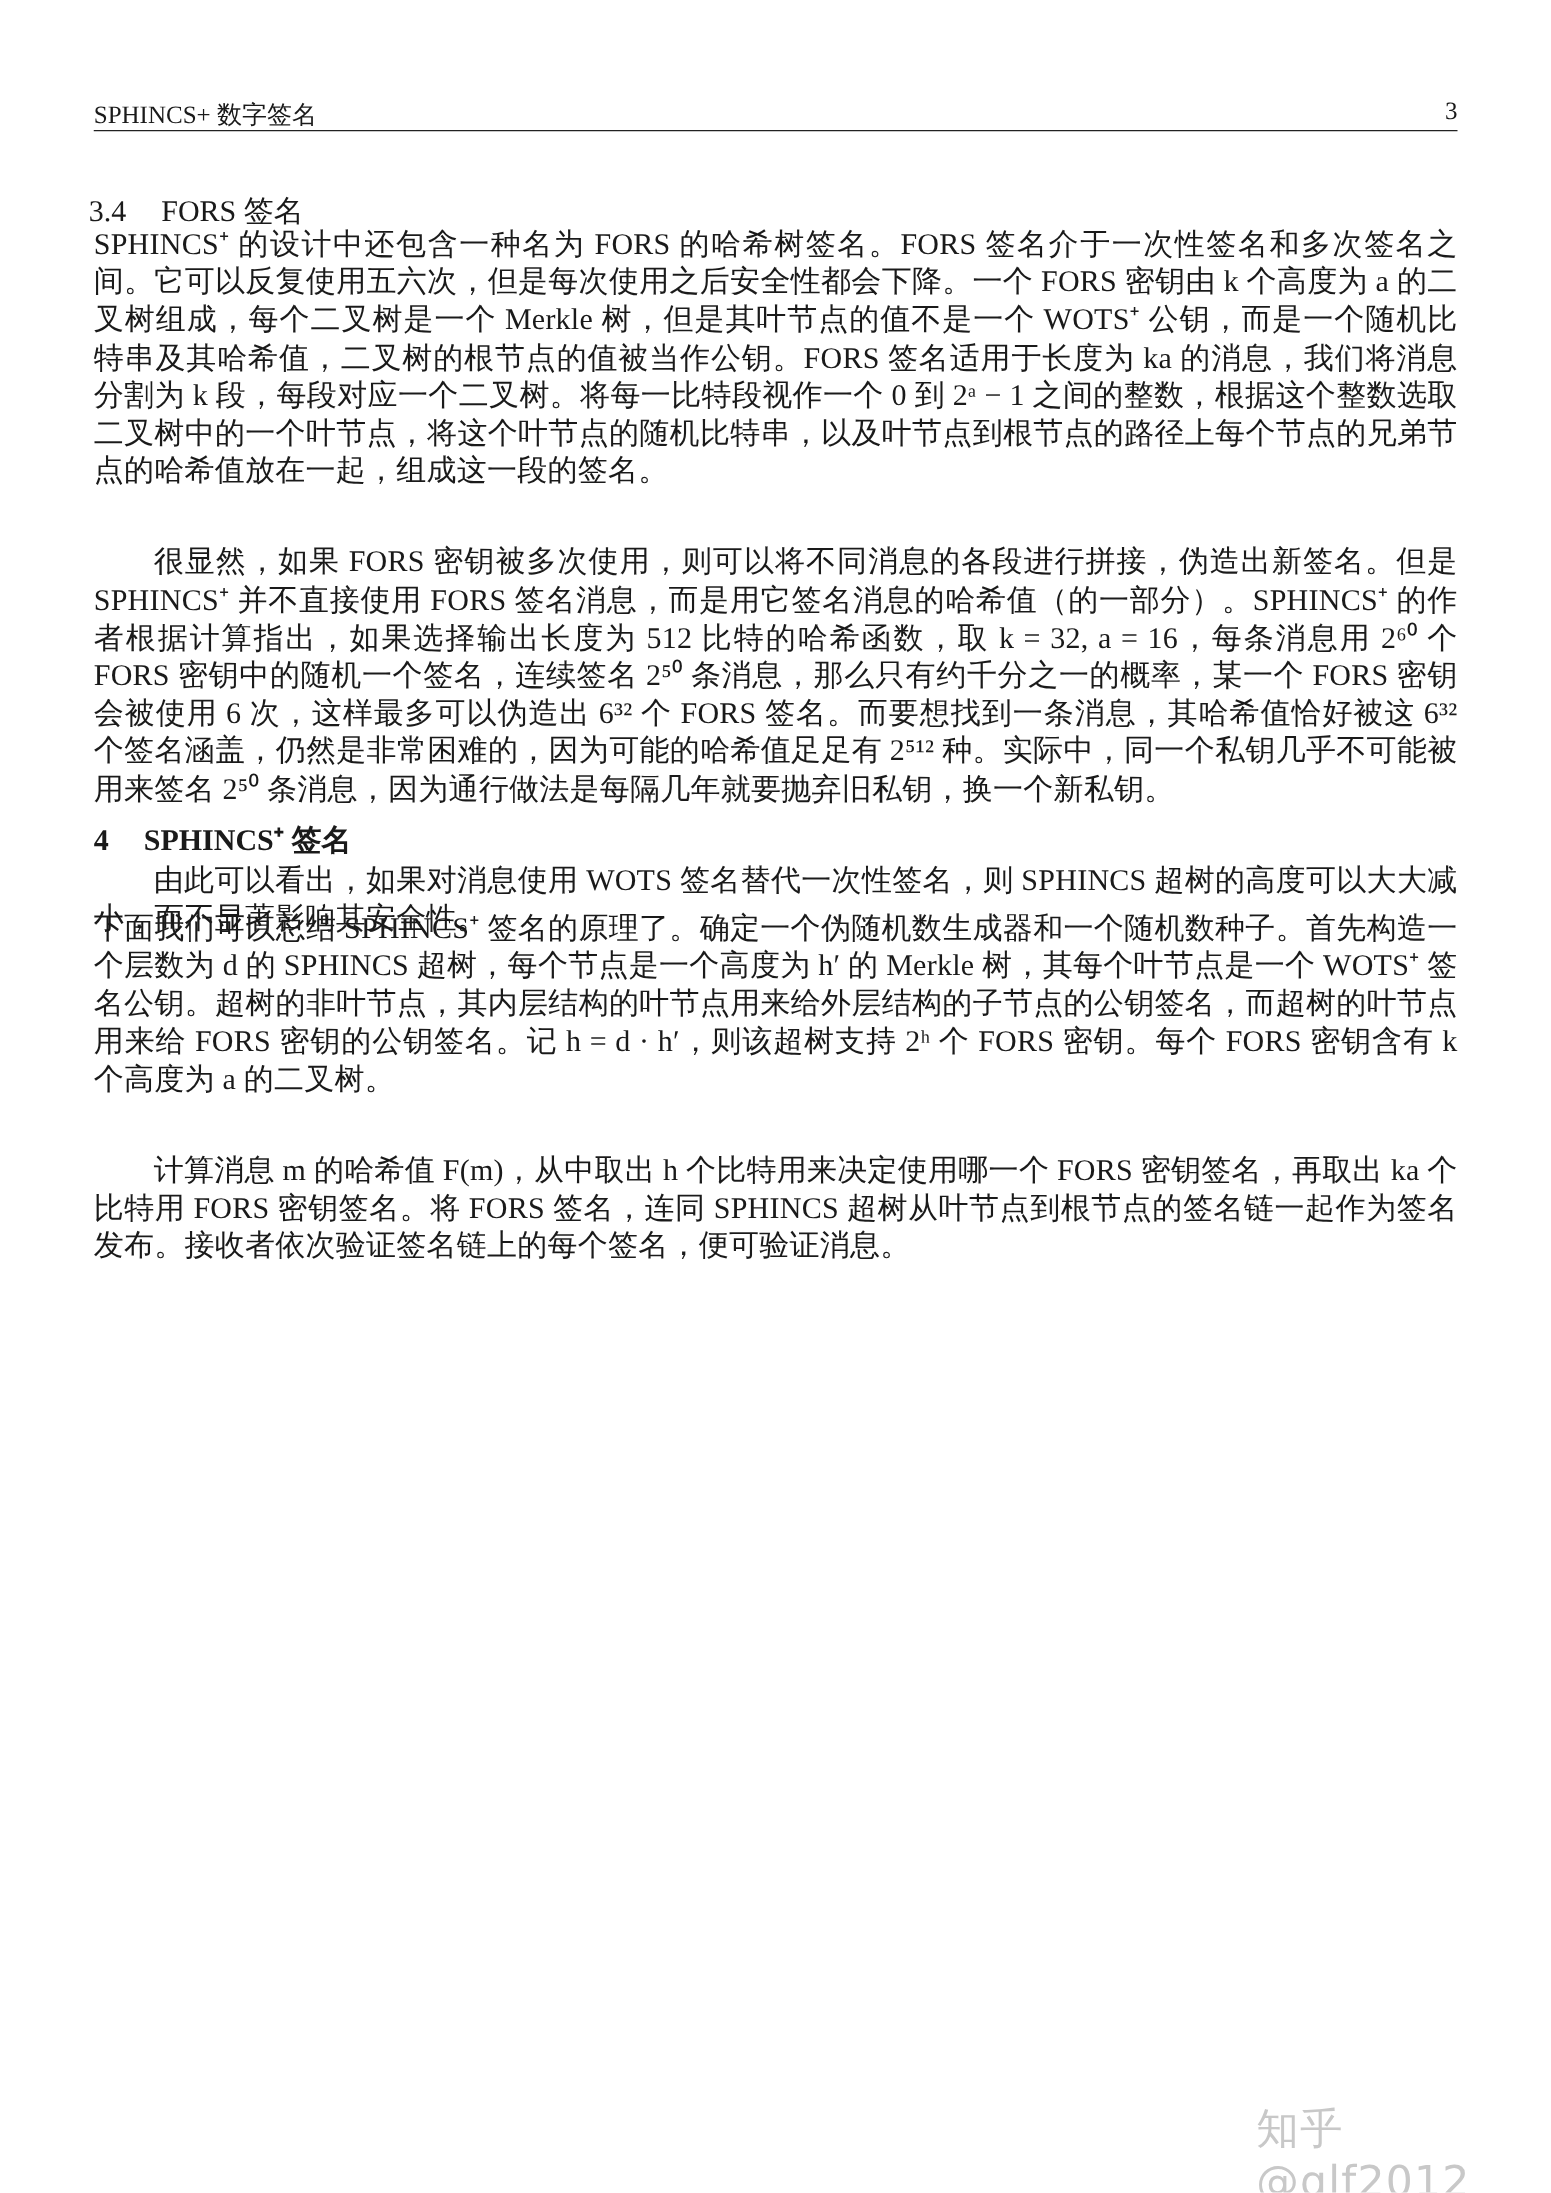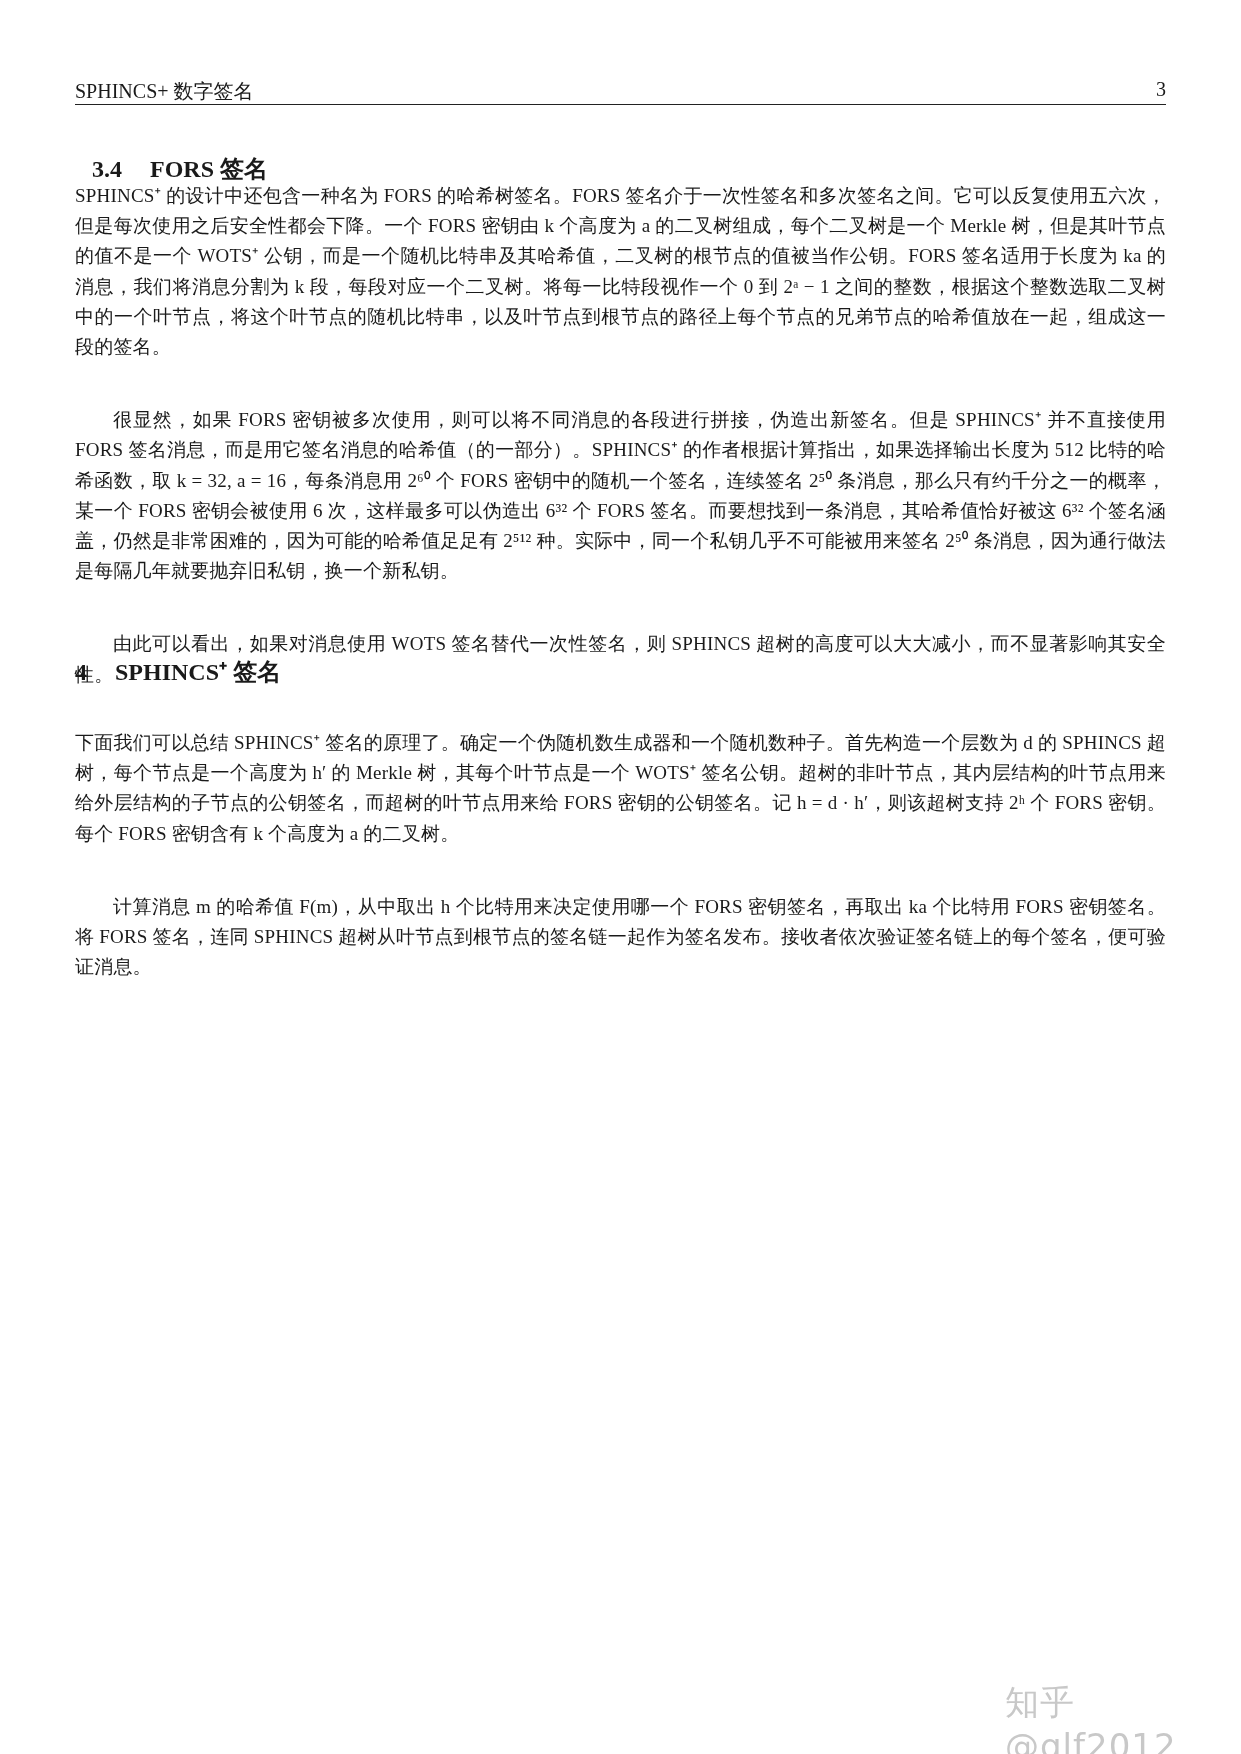--- a/index.html
+++ b/index.html
@@ -9,31 +9,31 @@
     overflow: hidden;
   }
   .header {
     position: absolute; left: 75px; top: 78px; width: 1091px; height: 26px;
     border-bottom: 1.5px solid #222;
     font-family: "Liberation Serif", serif; font-size: 20px;
   }
   .header .title { position: absolute; left: 0; top: 0; }
   .header .pageno { position: absolute; right: 0; top: 0; }
   .h2 {
-    position: absolute; left: 92px; top: 153px;
-    font-family: "Liberation Serif", serif; font-weight: bold; font-size: 24px;
+    position: absolute; left: 71px; top: 153px;
+    font-family: "Liberation Serif", serif; font-weight: normal; font-size: 24px;
   }
   .h1 {
     position: absolute; left: 75px; top: 654px;
     font-family: "Liberation Serif", serif; font-weight: bold; font-size: 24px;
   }
   .h2 .num, .h1 .num { display: inline-block; margin-right: 28px; }
   .block { position: absolute; left: 75px; width: 1091px; }
   p {
-    margin: 0; font-family: "Liberation Serif", serif; font-size: 19px;
+    margin: 0; font-family: "Liberation Serif", serif; font-size: 24px;
     line-height: 30.2px; text-align: justify; letter-spacing: 0.2px;
   }
   p.indent { text-indent: 2em; margin-top: 43px; }
   .watermark {
     position: absolute; left: 1005px; top: 1680px;
     font-family: "DejaVu Sans", sans-serif; font-size: 34px; color: #c8c8c8;
     letter-spacing: 1px;
   }
 </style>
 </head>

